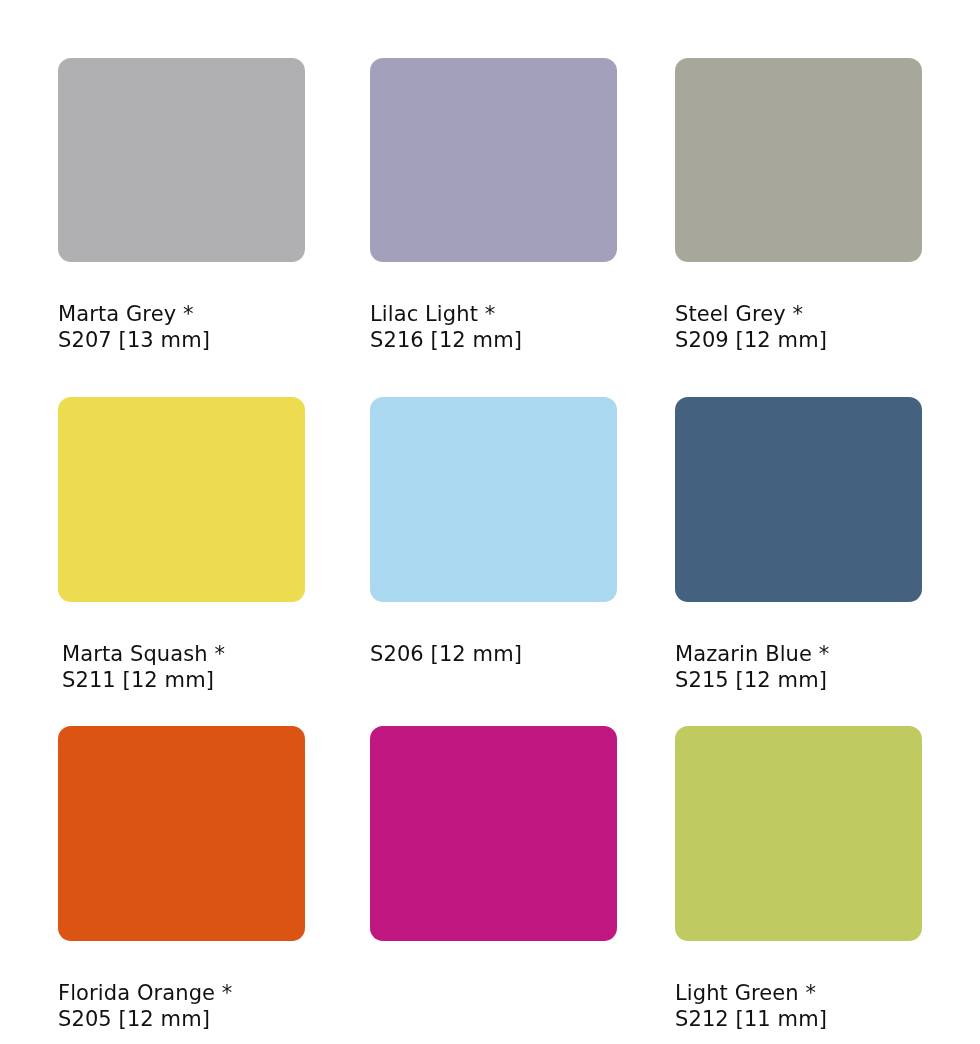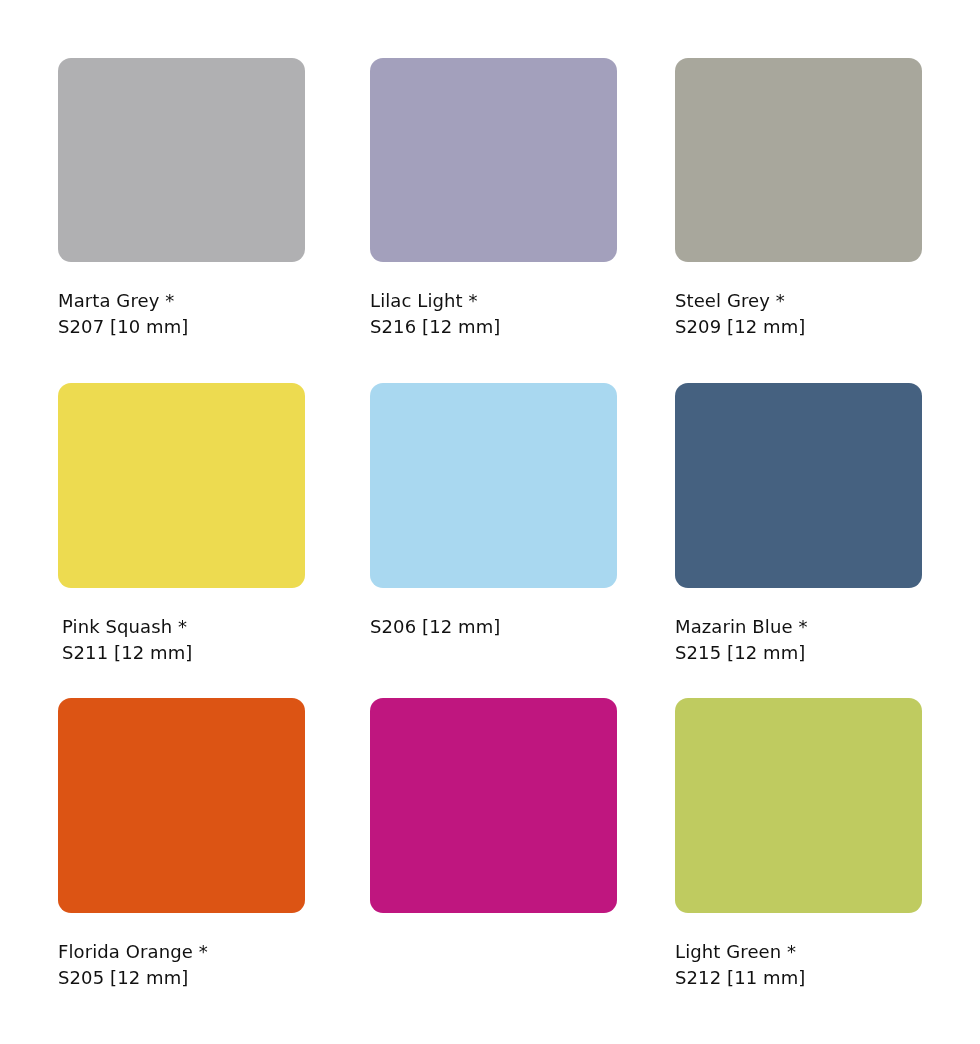--- a/index.html
+++ b/index.html
@@ -41,22 +41,22 @@
   .chip {
     display: block;
     width: 100%;
     border-radius: 13px;
     box-sizing: border-box;
   }
   .row-1 .chip { height: 204px; }
   .row-2 .chip { height: 205px; }
   .row-3 .chip { height: 215px; }
   .caption {
-    margin-top: 26px;
-    font-size: 18px;
+    margin-top: 40px;
+    font-size: 21px;
     line-height: 25.5px;
     color: #111111;
     white-space: nowrap;
     letter-spacing: 0.1px;
   }
   .caption .name {
     display: block;
   }
   .caption .code {
     display: block;
@@ -71,21 +71,21 @@
 </head>
 <body>
 
 <div class="sheet">
   <div class="swatch-grid">
 
     <div class="cell row-1">
       <div class="chip" style="background:#b0b0b2;"></div>
       <div class="caption">
         <span class="name">Marta Grey *</span>
-        <span class="code">S207 [10 mm]</span>
+        <span class="code">S207 [13 mm]</span>
       </div>
     </div>
     <div class="cell spacer"></div>
     <div class="cell row-1">
       <div class="chip" style="background:#a3a0bc;"></div>
       <div class="caption">
         <span class="name">Lilac Light *</span>
         <span class="code">S216 [12 mm]</span>
       </div>
     </div>
@@ -100,21 +100,21 @@
 
     <div class="cell row-gap-1"></div>
     <div class="cell row-gap-1"></div>
     <div class="cell row-gap-1"></div>
     <div class="cell row-gap-1"></div>
     <div class="cell row-gap-1"></div>
 
     <div class="cell row-2">
       <div class="chip" style="background:#eddb50;"></div>
       <div class="caption indented">
-        <span class="name">Pink Squash *</span>
+        <span class="name">Marta Squash *</span>
         <span class="code">S211 [12 mm]</span>
       </div>
     </div>
     <div class="cell spacer"></div>
     <div class="cell row-2">
       <div class="chip" style="background:#a9d8f0;"></div>
       <div class="caption">
         <span class="code">S206 [12 mm]</span>
       </div>
     </div>

